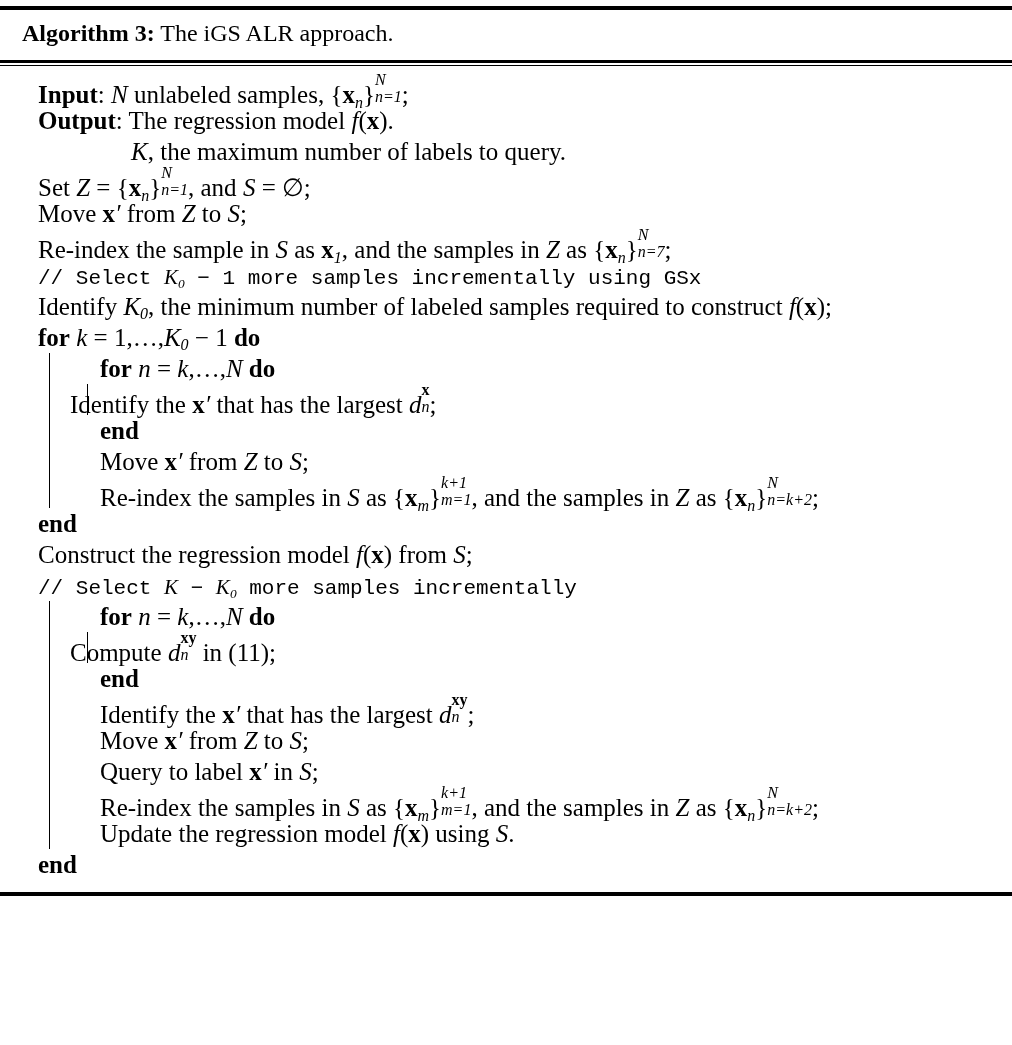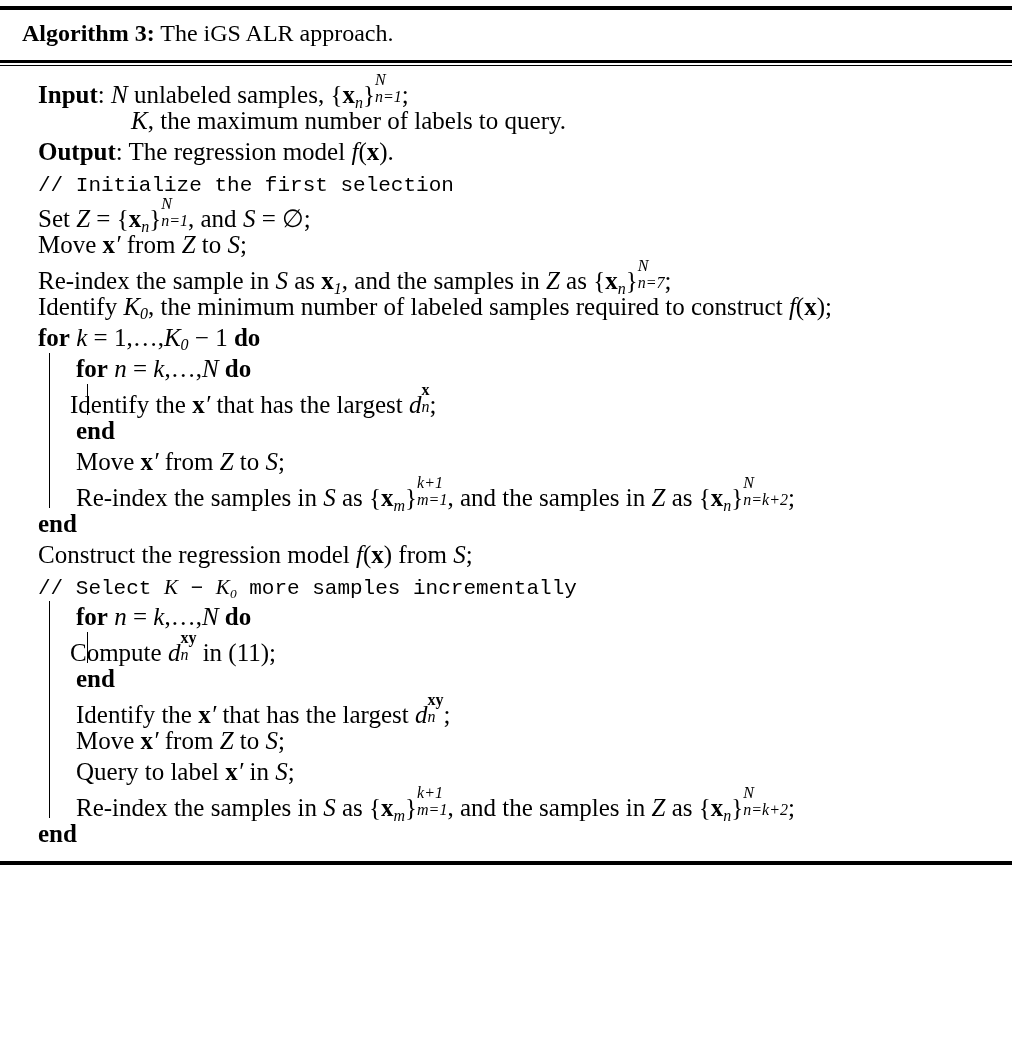--- a/index.html
+++ b/index.html
@@ -61,21 +61,21 @@
   }
 
   .line {
     position: relative;
     height: 31px;
     line-height: 31px;
     white-space: nowrap;
     padding-left: 38px;
     font-size: 25px;
   }
-  .ind2 { padding-left: 76px; }
+  .ind2 { padding-left: 100px; }
   .ind3 { padding-left: 70px; }
 
   .bar {
     position: absolute;
     top: 0;
     bottom: 0;
     width: 1px;
     background: #000;
   }
   .bar.l1 { left: 49px; }
@@ -151,45 +151,45 @@
   </div>
 
   <div class="rule-double"></div>
 
   <div class="alg-body">
 
     <div class="line">
       <span class="kw">Input</span><span>: <span class="mi">N</span> unlabeled samples, {<span class="mb">x</span><span class="mi"><sub>n</sub></span>}<span class="subsup"><span class="up mi">N</span><span class="dn mi">n=1</span></span>;</span>
     </div>
 
+    <div class="line">
+      <span class="kw">Output</span><span>: The regression model <span class="fslant">f</span>(<span class="mb">x</span>).</span>
+    </div>
+
     <div class="line cont">
       <span><span class="mi">K</span>, the maximum number of labels to query.</span>
     </div>
 
-    <div class="line">
-      <span class="kw">Output</span><span>: The regression model <span class="fslant">f</span>(<span class="mb">x</span>).</span>
-    </div>
-
-    <div class="line">
-      <span class="mono">// Initialize the first selection</span>
-    </div>
 
     <div class="line">
       <span>Set <span class="mi">Z</span> = {<span class="mb">x</span><span class="mi"><sub>n</sub></span>}<span class="subsup"><span class="up mi">N</span><span class="dn mi">n=1</span></span>, and <span class="mi">S</span> = ∅;</span>
     </div>
 
 
     <div class="line">
       <span>Move <span class="mb">x</span><span class="mi">′</span> from <span class="mi">Z</span> to <span class="mi">S</span>;</span>
     </div>
 
     <div class="line">
       <span>Re-index the sample in <span class="mi">S</span> as <span class="mb">x</span><span class="mi"><sub>1</sub></span>, and the samples in <span class="mi">Z</span> as {<span class="mb">x</span><span class="mi"><sub>n</sub></span>}<span class="subsup"><span class="up mi">N</span><span class="dn mi">n=7</span></span>;</span>
     </div>
 
+    <div class="line">
+      <span class="mono">// Select <span class="mi">K</span><span class="mi"><sub>0</sub></span> − 1 more samples incrementally using GSx</span>
+    </div>
 
     <div class="line">
       <span>Identify <span class="mi">K</span><span class="mi"><sub>0</sub></span>, the minimum number of labeled samples required to construct <span class="fslant">f</span>(<span class="mb">x</span>);</span>
     </div>
 
     <div class="line">
       <span class="kw">for</span> <span class="mi">k</span> = 1,…,<span class="mi">K</span><span class="mi"><sub>0</sub></span> − 1 <span class="kw">do</span>
     </div>
 
     <div class="line ind2">
@@ -261,20 +261,24 @@
     <div class="line ind2">
       <span class="bar l1"></span>
       <span>Query to label <span class="mb">x</span><span class="mi">′</span> in <span class="mi">S</span>;</span>
     </div>
 
     <div class="line ind2">
       <span class="bar l1"></span>
       <span>Re-index the samples in <span class="mi">S</span> as {<span class="mb">x</span><span class="mi"><sub>m</sub></span>}<span class="subsup"><span class="up mi">k+1</span><span class="dn mi">m=1</span></span>, and the samples in <span class="mi">Z</span> as {<span class="mb">x</span><span class="mi"><sub>n</sub></span>}<span class="subsup"><span class="up mi">N</span><span class="dn mi">n=k+2</span></span>;</span>
     </div>
 
+    <div class="line ind2">
+      <span class="bar l1"></span>
+      <span>Update the regression model <span class="fslant">f</span>(<span class="mb">x</span>) using <span class="mi">S</span>.</span>
+    </div>
 
     <div class="line">
       <span class="kw">end</span>
     </div>
 
   </div>
 
   <div class="rule-bottom"></div>
 
 </div>

